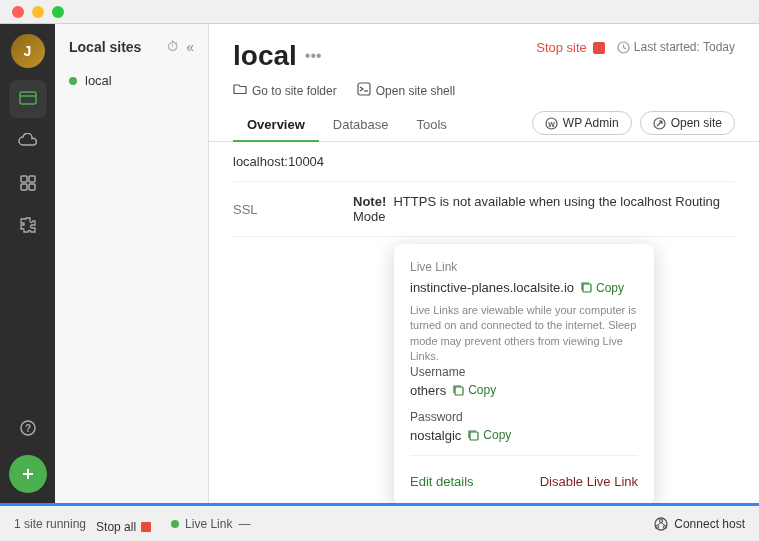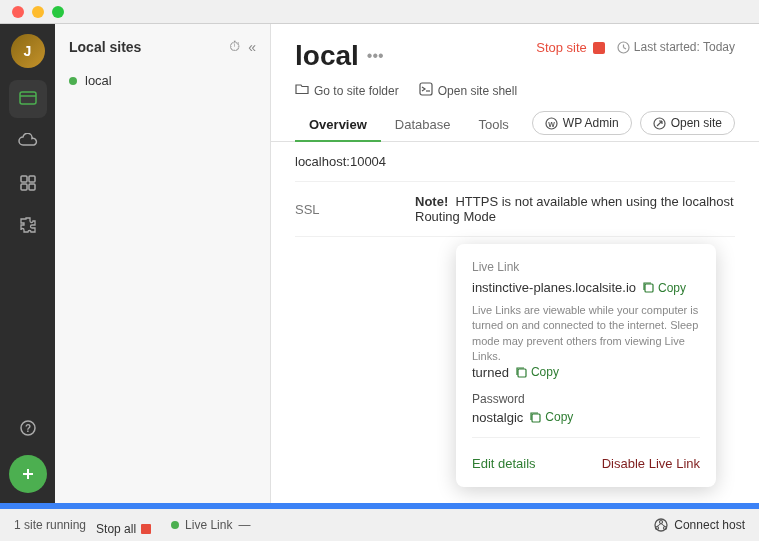--- a/index.html
+++ b/index.html
@@ -67,21 +67,21 @@
     }
     .rail-spacer { flex: 1; }
     .rail-icon-bottom {
       width: 38px; height: 38px; border-radius: 8px;
       display: flex; align-items: center; justify-content: center;
       color: #aaa; font-size: 18px; cursor: pointer;
     }
 
     
     .sidebar {
-      width: 216px;
+      width: 154px;
       background: #f7f7f7;
       border-right: 1px solid #e0e0e0;
       display: flex;
       flex-direction: column;
       flex-shrink: 0;
     }
     .sidebar-header {
       display: flex;
       align-items: center;
       justify-content: space-between;
@@ -109,21 +109,21 @@
       width: 8px; height: 8px; border-radius: 50%; background: #4CAF50; flex-shrink: 0;
     }
     .site-name {
       font-size: 13px; color: #333;
     }
 
     
     .bottom-bar {
       height: 38px;
       background: #f0f0f0;
-      border-top: 6px solid #3b82f6;
+      border-top: 3px solid #3b82f6;
       display: flex;
       align-items: center;
       padding: 0 14px;
       gap: 10px;
     }
     .bottom-running {
       font-size: 12px; color: #555;
     }
     .stop-all-btn {
       display: flex; align-items: center; gap: 5px;
@@ -437,22 +437,23 @@
         <div class="copy-btn">
           <svg width="13" height="13" viewBox="0 0 13 13" fill="none">
             <rect x="3" y="3" width="8" height="8" rx="1" stroke="#2e7d32" stroke-width="1.2" fill="none"></rect>
             <path d="M2 9V2h7" stroke="#2e7d32" stroke-width="1.2" fill="none"></path>
           </svg>
           <span>Copy</span>
         </div>
       </div>
       <div class="popup-desc">Live Links are viewable while your computer is turned on and connected to the internet. Sleep mode may prevent others from viewing Live Links.</div>
 
+      <div class="popup-field-label">Username</div>
       <div class="popup-value-row">
-        <span class="popup-value">turned</span>
+        <span class="popup-value">others</span>
         <div class="copy-btn">
           <svg width="13" height="13" viewBox="0 0 13 13" fill="none">
             <rect x="3" y="3" width="8" height="8" rx="1" stroke="#2e7d32" stroke-width="1.2" fill="none"></rect>
             <path d="M2 9V2h7" stroke="#2e7d32" stroke-width="1.2" fill="none"></path>
           </svg>
           <span>Copy</span>
         </div>
       </div>
 
       <div class="popup-field-label">Password</div>

